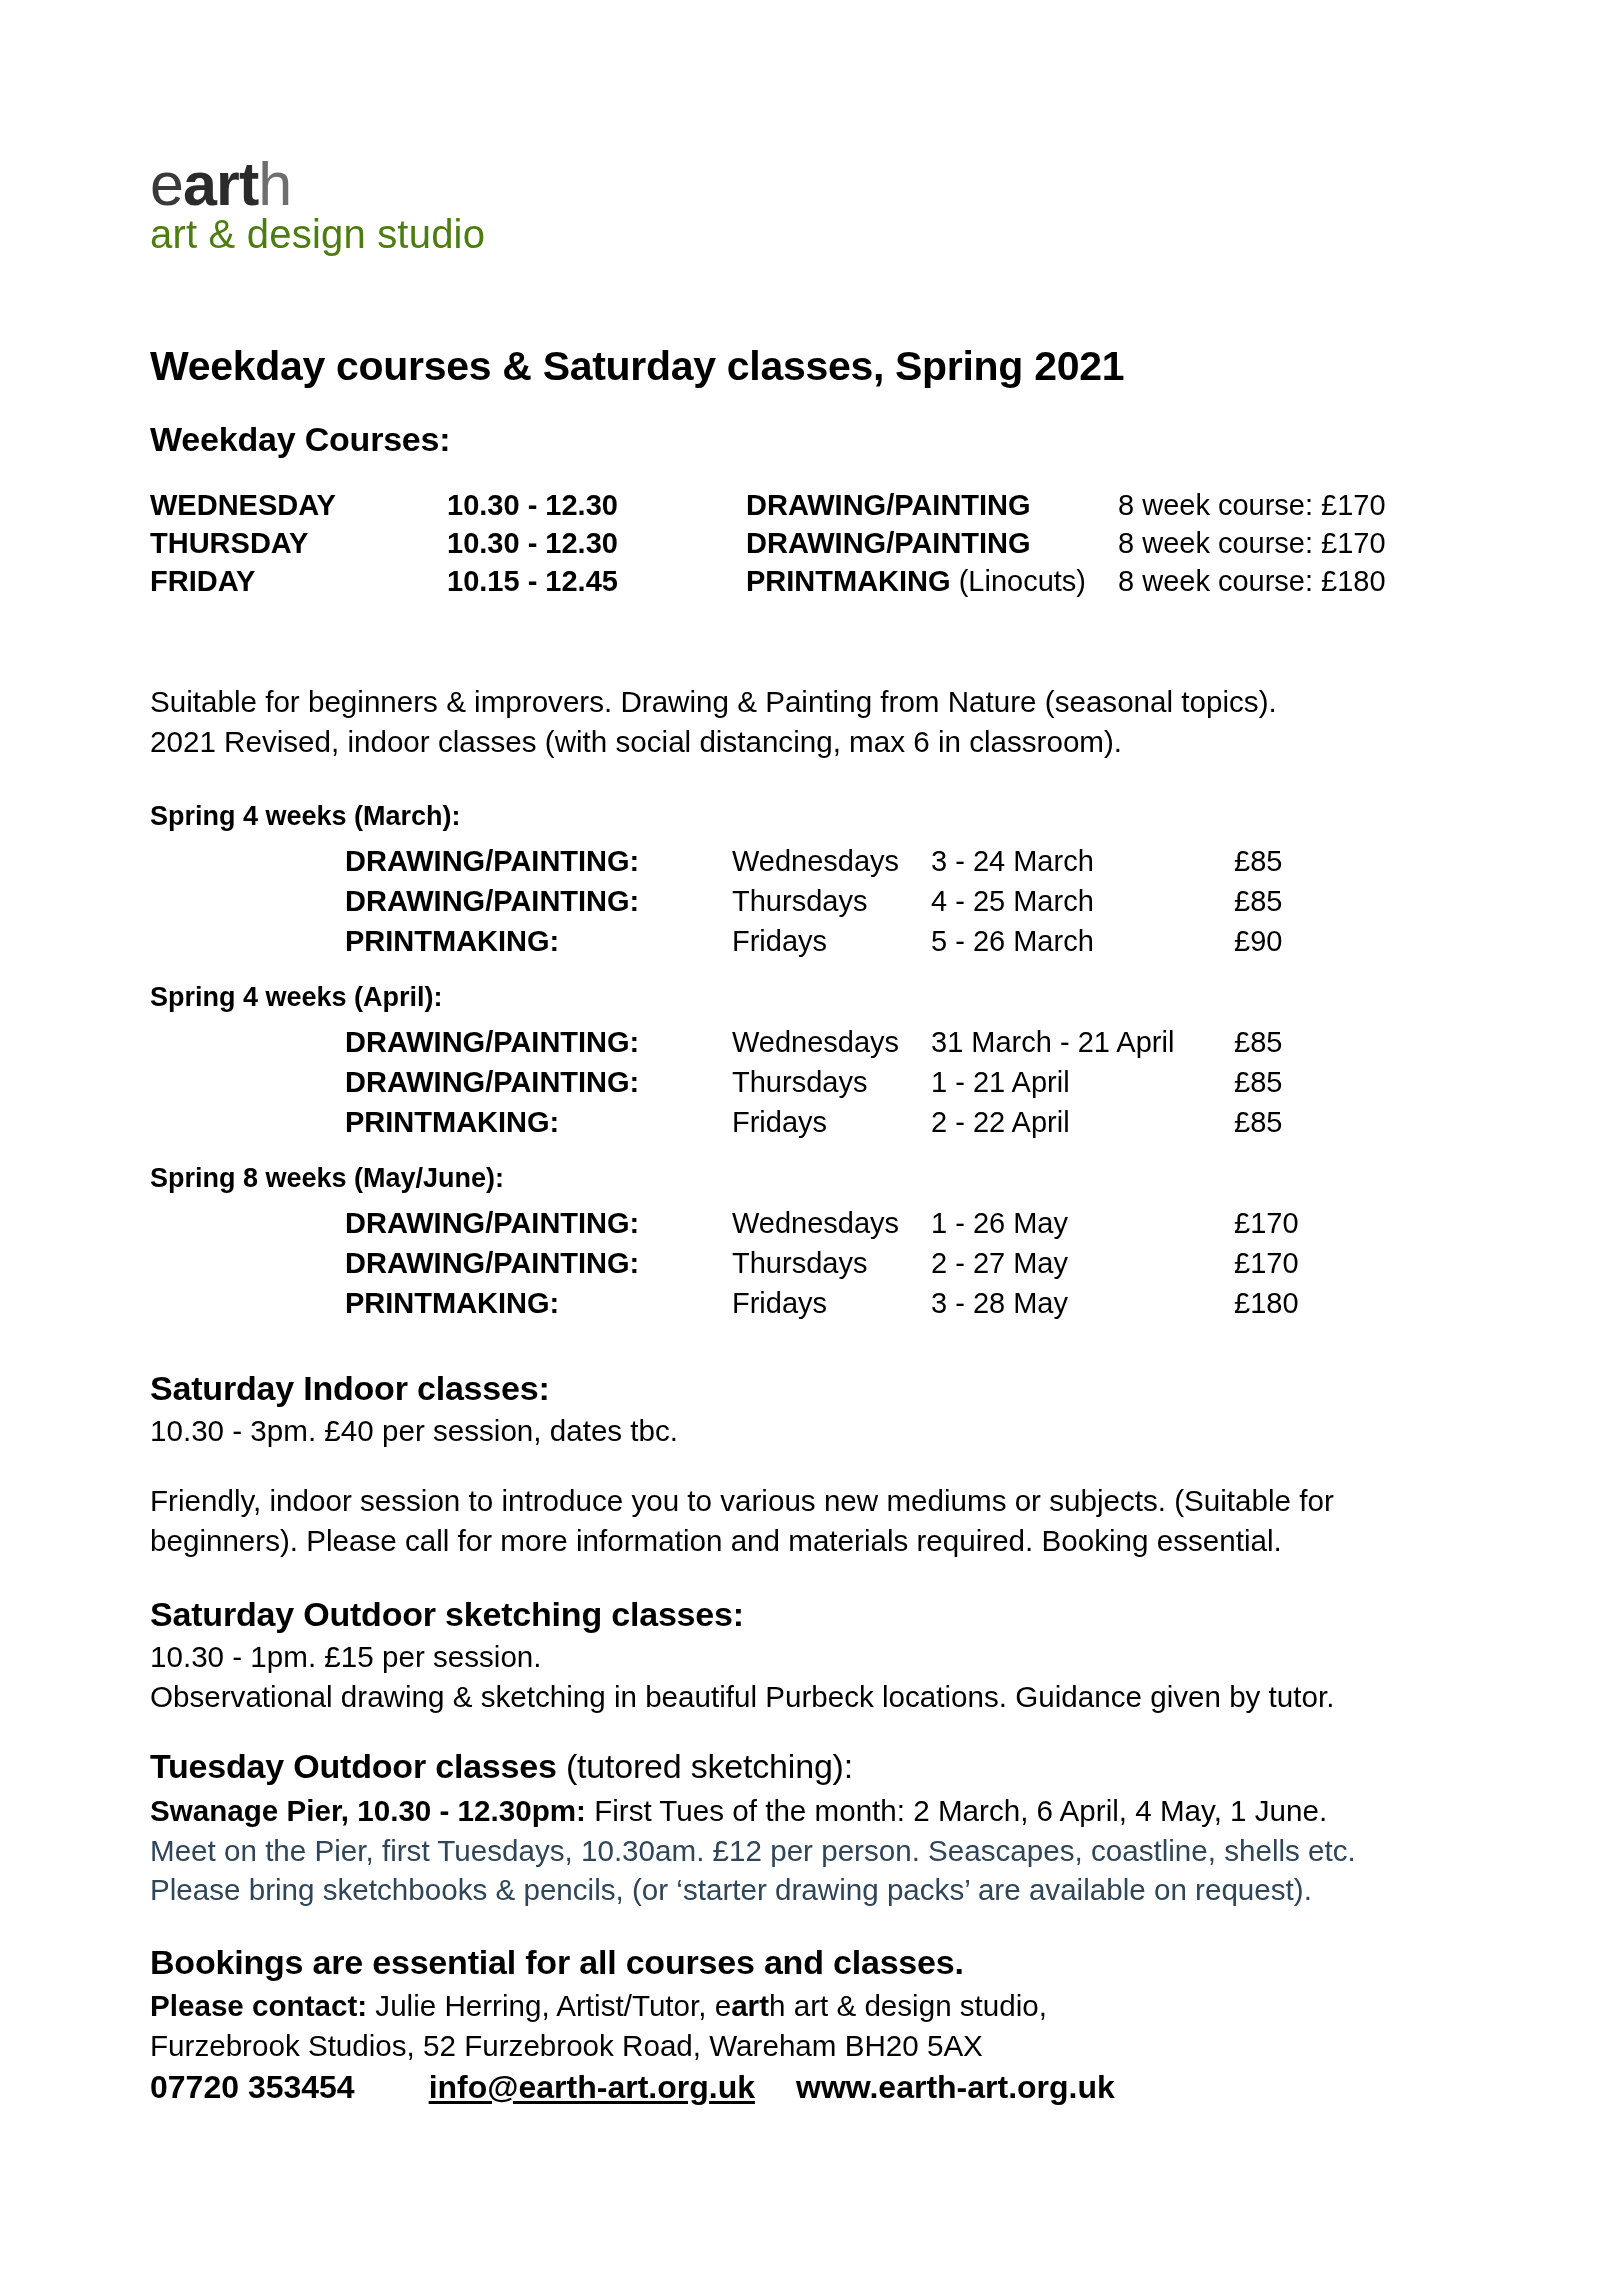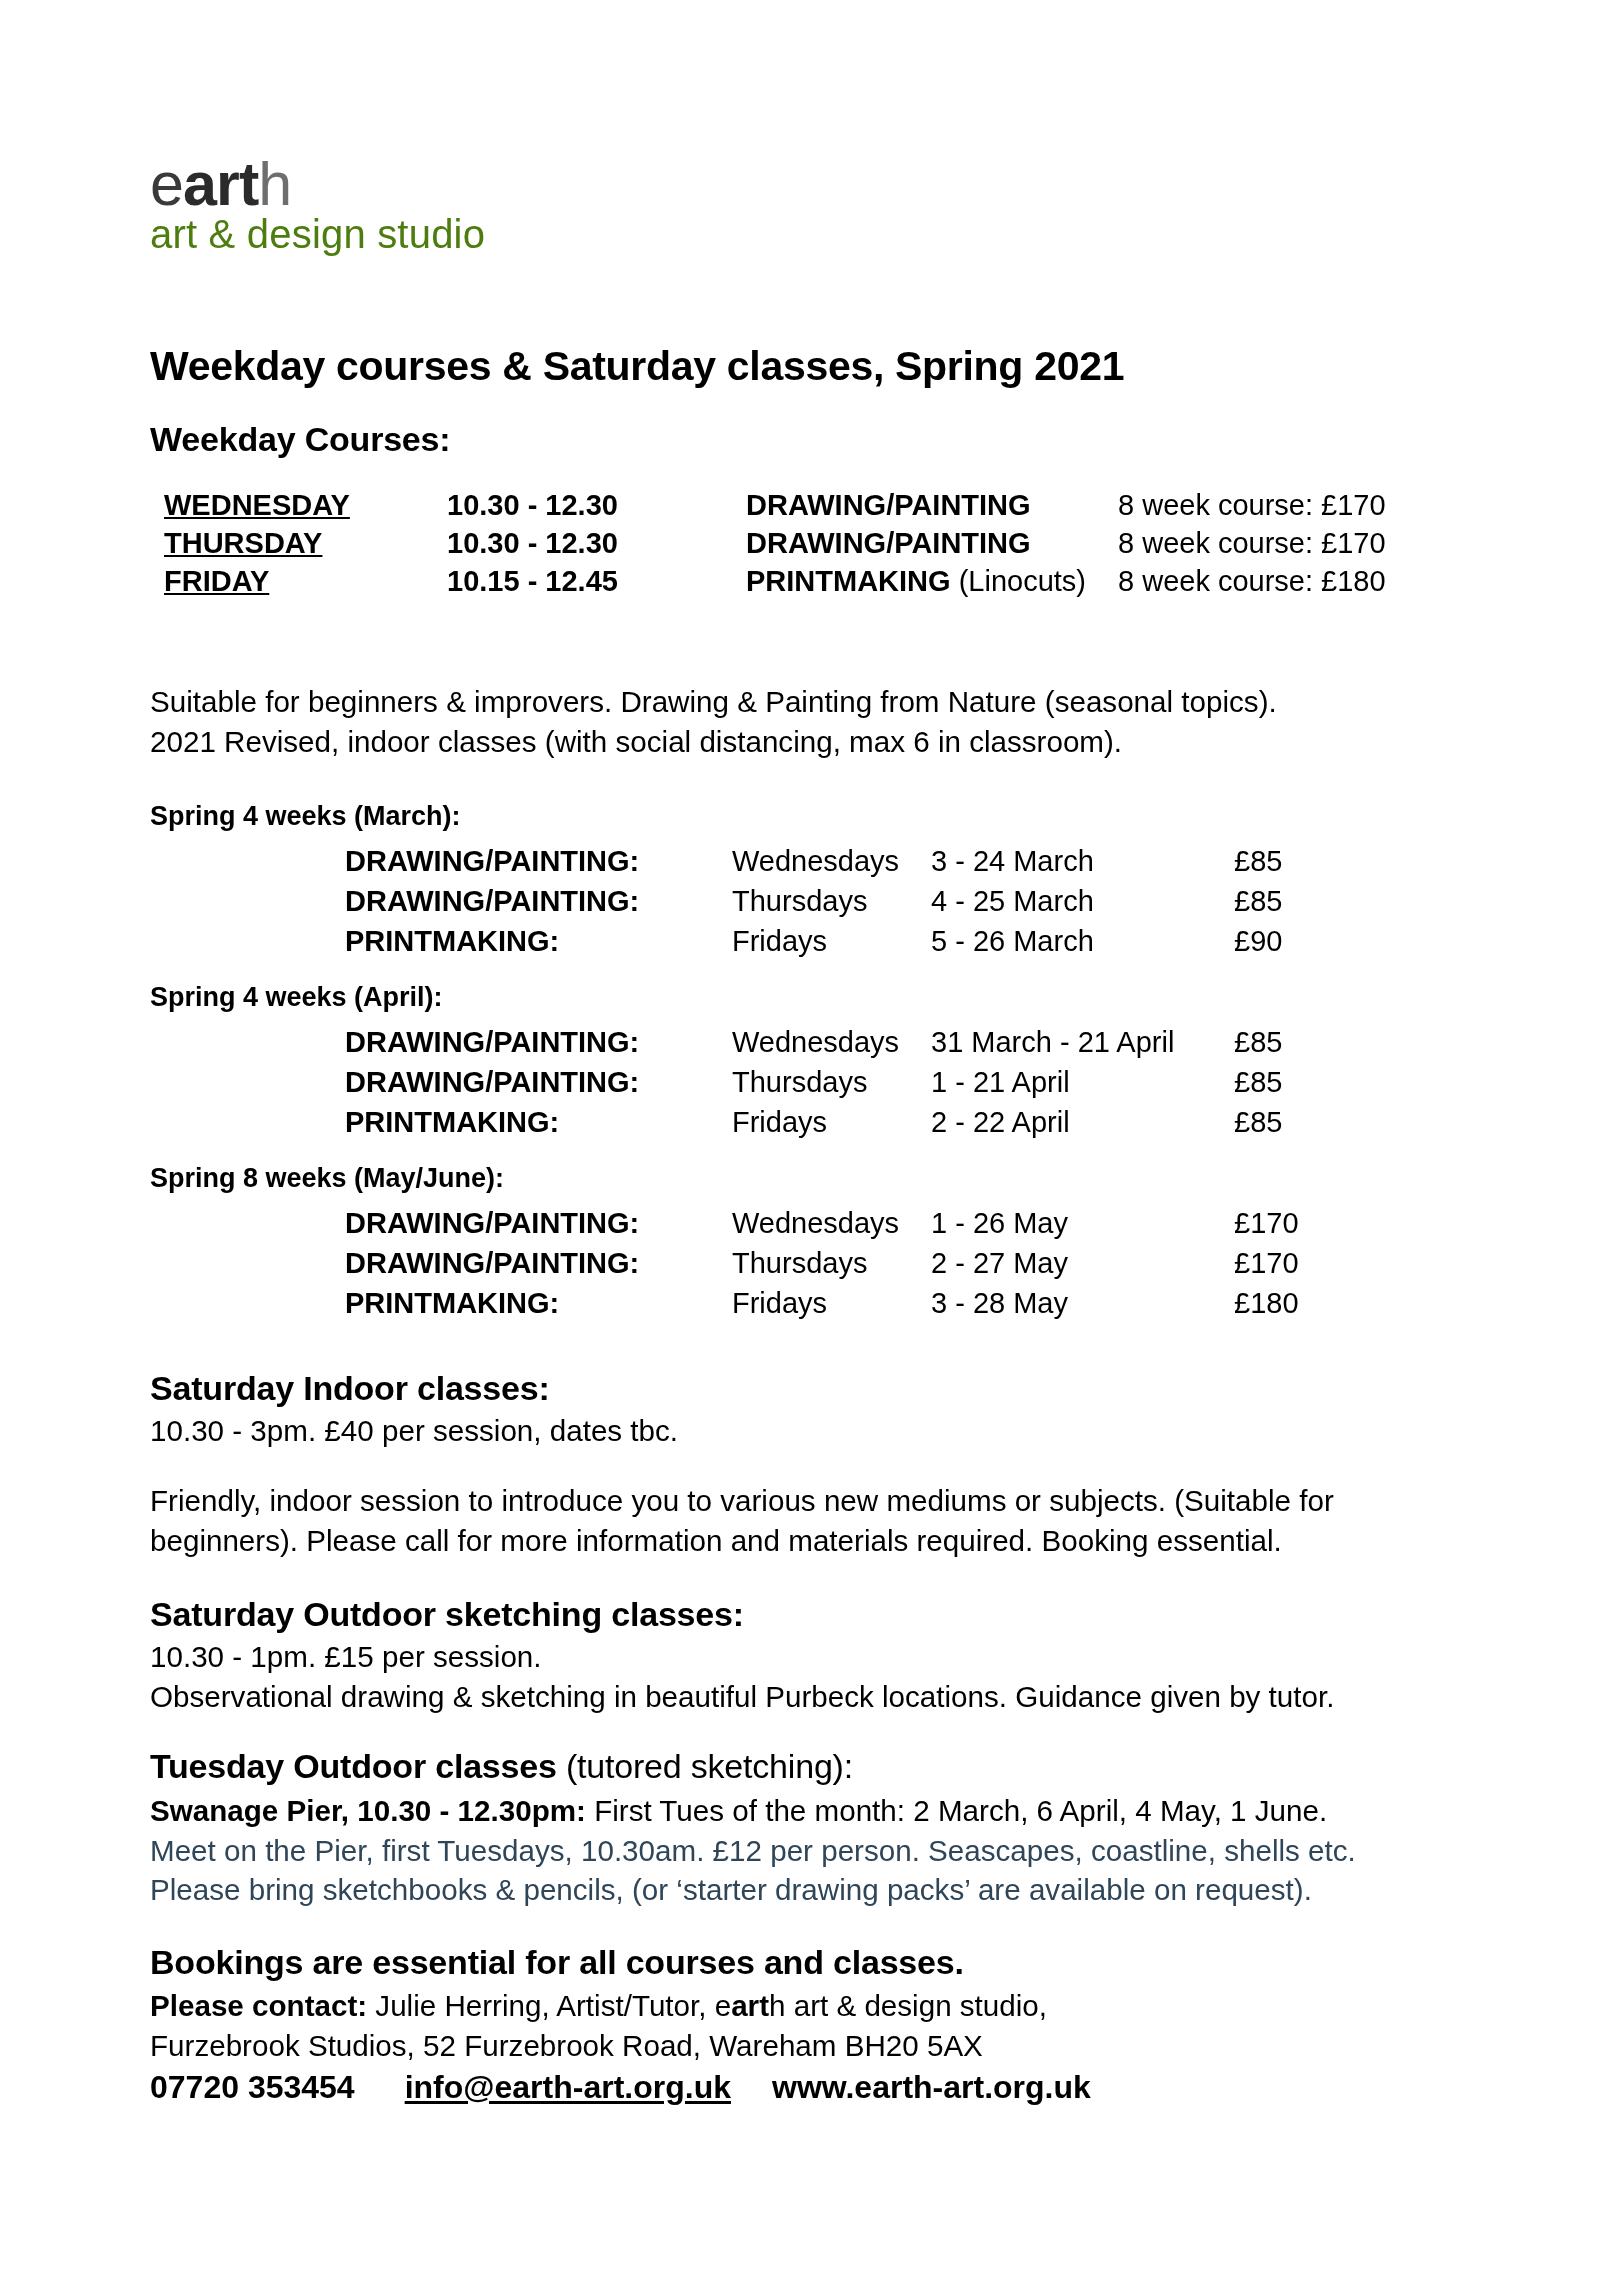--- a/index.html
+++ b/index.html
@@ -94,21 +94,21 @@
     white-space: nowrap;
   }
   .wk-cell {
     position: absolute;
     top: 0;
     font-size: 29px;
     line-height: 36px;
     font-weight: 700;
     white-space: nowrap;
   }
-  .wk-day    { left: 14px; text-decoration: underline; }
+  .wk-day    { left: 0px; }
   .wk-time   { left: 297px; }
   .wk-course { left: 596px; }
   .wk-price  {
     left: 968px;
     font-weight: 400;
   }
   .wk-course .reg { font-weight: 400; }
 
   
   .month-block { position: absolute; left: 0px; width: 1334px; }
@@ -287,17 +287,17 @@
     <div class="abs para teal" style="top:1831px;"><span class="teal-b">Meet on the Pier, first Tuesdays, 10.30am.</span><span> £12 per person. Seascapes, coastline, shells etc.</span></div>
 
     <div class="abs para teal" style="top:1870px;">Please bring sketchbooks &amp; pencils, (or ‘starter drawing packs’ are available on request).</div>
 
     <div class="sec-head abs" style="top:1942px;">Bookings are essential for all courses and classes.</div>
 
     <div class="abs para" style="top:1986px;"><span class="b">Please contact:</span><span> Julie Herring, Artist/Tutor, e</span><span class="b">art</span><span>h art &amp; design studio,</span></div>
 
     <div class="abs para" style="top:2026px;">Furzebrook Studios, 52 Furzebrook Road, Wareham BH20 5AX</div>
 
-    <div class="footer-row"><span>07720 353454</span><span class="gap1"></span><a class="u" style="color:#000;text-decoration:underline;" href="#">info@earth-art.org.uk</a><span class="gap2"></span><span>www.earth-art.org.uk</span></div>
+    <div class="footer-row"><span>07720 353454</span><span class="gap1"></span><a class="u" style="color:#000;text-decoration:underline;margin-left:24px;" href="#">info@earth-art.org.uk</a><span class="gap2"></span><span>www.earth-art.org.uk</span></div>
 
   </div>
 </div>
 
 
 </body></html>

